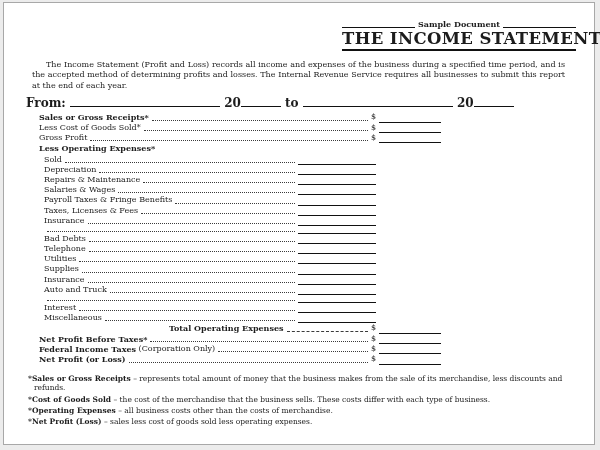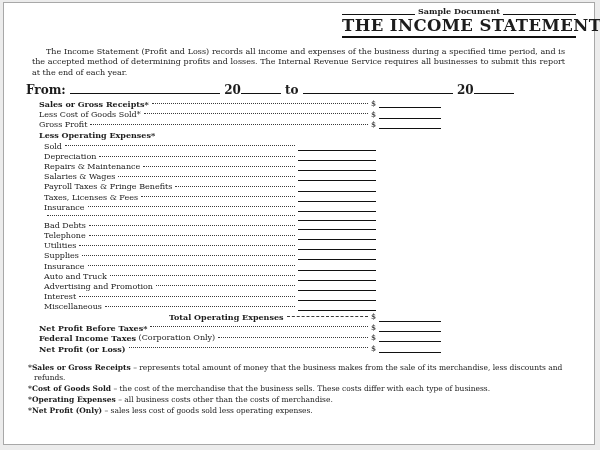--- a/index.html
+++ b/index.html
@@ -9,21 +9,21 @@
     font-family: "DejaVu Serif", "Liberation Serif", serif;
     color: #1c1c1c;
     position: relative;
     overflow: hidden;
   }
   .page {
     position: absolute;
     left: 3px; top: 2px; right: 5px; bottom: 5px;
     background: #ffffff;
     border: 1px solid #a8a8a8;
-    padding: 4px 16px 0 14px;
+    padding: 17px 16px 0 14px;
   }
 
   
   .header-block {
     width: 234px;
     margin-left: auto;
     margin-right: 2px;
   }
   .sample-row {
     display: flex;
@@ -80,21 +80,21 @@
     border-bottom: 1px solid #111;
     height: 9px;
     vertical-align: baseline;
   }
   .bl-long { width: 150px; }
   .bl-short { width: 40px; }
 
   
   .row {
     display: flex;
-    align-items: center;
+    align-items: flex-end;
     font-size: 8px;
     line-height: 10.4px;
     white-space: nowrap;
   }
   .money-row { margin-left: 21px; width: 402px; }
   .money-top { margin-top: 4px; }
   .leader {
     flex: 1;
     border-bottom: 1.3px dotted #3a3a3a;
     margin: 0 3px 2px 3px;
@@ -251,21 +251,20 @@
     <span>Insurance</span>
     <span class="leader"></span>
     <span class="expense-blank"></span>
   </div>
   <div class="row expense-row">
     <span>Auto and Truck</span>
     <span class="leader"></span>
     <span class="expense-blank"></span>
   </div>
   <div class="row expense-row">
-    <span>Advertising and Promotion</span>
     <span class="leader"></span>
     <span class="expense-blank"></span>
   </div>
   <div class="row expense-row">
     <span>Interest</span>
     <span class="leader"></span>
     <span class="expense-blank"></span>
   </div>
   <div class="row expense-row">
     <span>Miscellaneous</span>
@@ -298,16 +297,16 @@
     <span class="bold">Net Profit (or Loss)</span>
     <span class="leader"></span>
     <span class="dollar">$</span>
     <span class="amount-blank"></span>
   </div>
 
   <div class="footnotes">
     <p class="footnote"><span class="term">*Sales or Gross Receipts</span><span> – represents total amount of money that the business makes from the sale of its merchandise, less discounts and refunds.</span></p>
     <p class="footnote"><span class="term">*Cost of Goods Sold</span><span> – the cost of the merchandise that the business sells. These costs differ with each type of business.</span></p>
     <p class="footnote"><span class="term">*Operating Expenses</span><span> – all business costs other than the costs of merchandise.</span></p>
-    <p class="footnote"><span class="term">*Net Profit (Only)</span><span> – sales less cost of goods sold less operating expenses.</span></p>
+    <p class="footnote"><span class="term">*Net Profit (Loss)</span><span> – sales less cost of goods sold less operating expenses.</span></p>
   </div>
 
 </div>
 
 </body></html>

